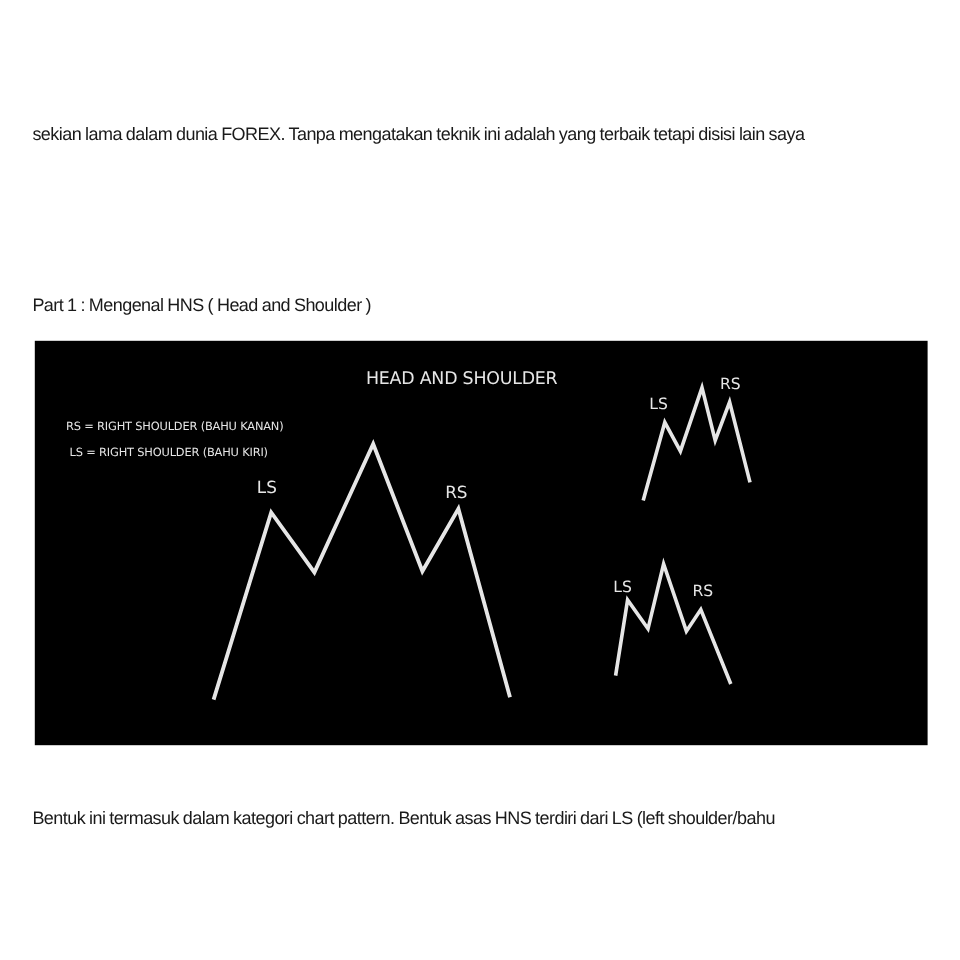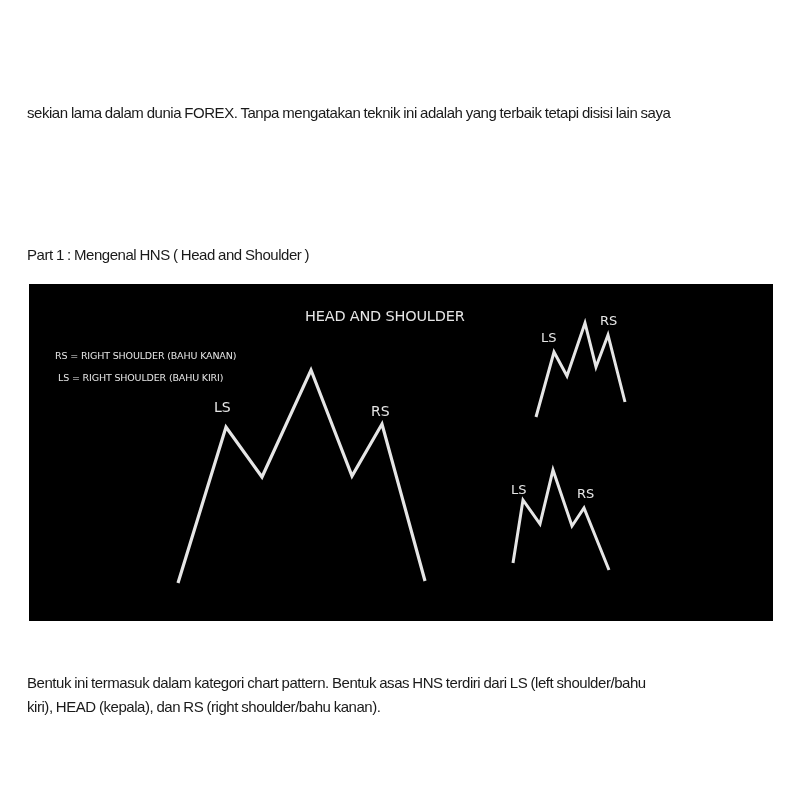--- a/index.html
+++ b/index.html
@@ -105,16 +105,15 @@
 
   <div class="chart-text peak-label small" style="left:512px; top:46px;">LS</div>
   <div class="chart-text peak-label small" style="left:571px; top:29px;">RS</div>
 
   <div class="chart-text peak-label small" style="left:482px; top:198px;">LS</div>
   <div class="chart-text peak-label small" style="left:548px; top:202px;">RS</div>
 </div>
 
 <div id="description" class="para">
   <span class="line">Bentuk ini termasuk dalam kategori chart pattern.  Bentuk asas  HNS terdiri dari LS (left shoulder/bahu</span>
-  <span class="line">kiri), HEAD (kepala), dan RS (right shoulder/bahu kanan).</span>
 </div>
 
 <div class="clipped-line"></div>
 
 </body></html>

